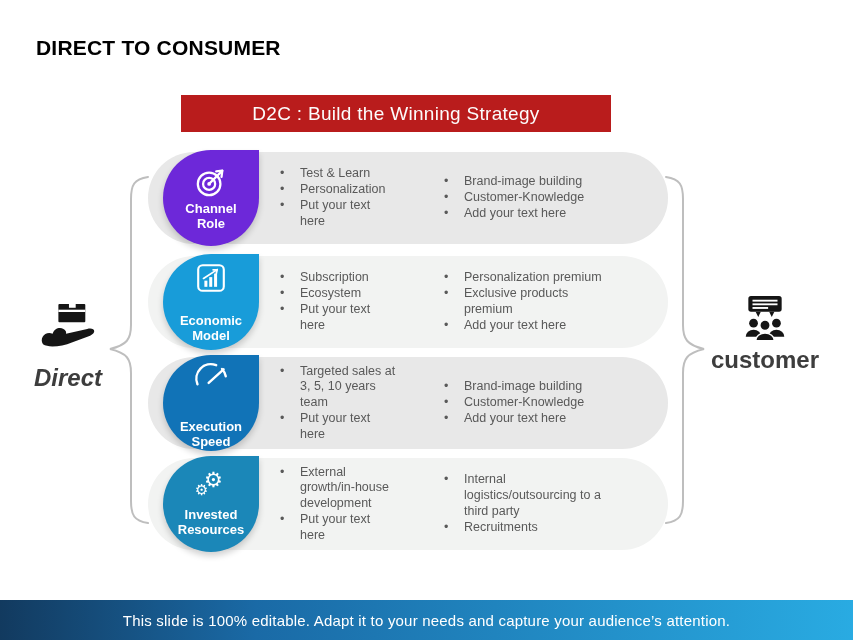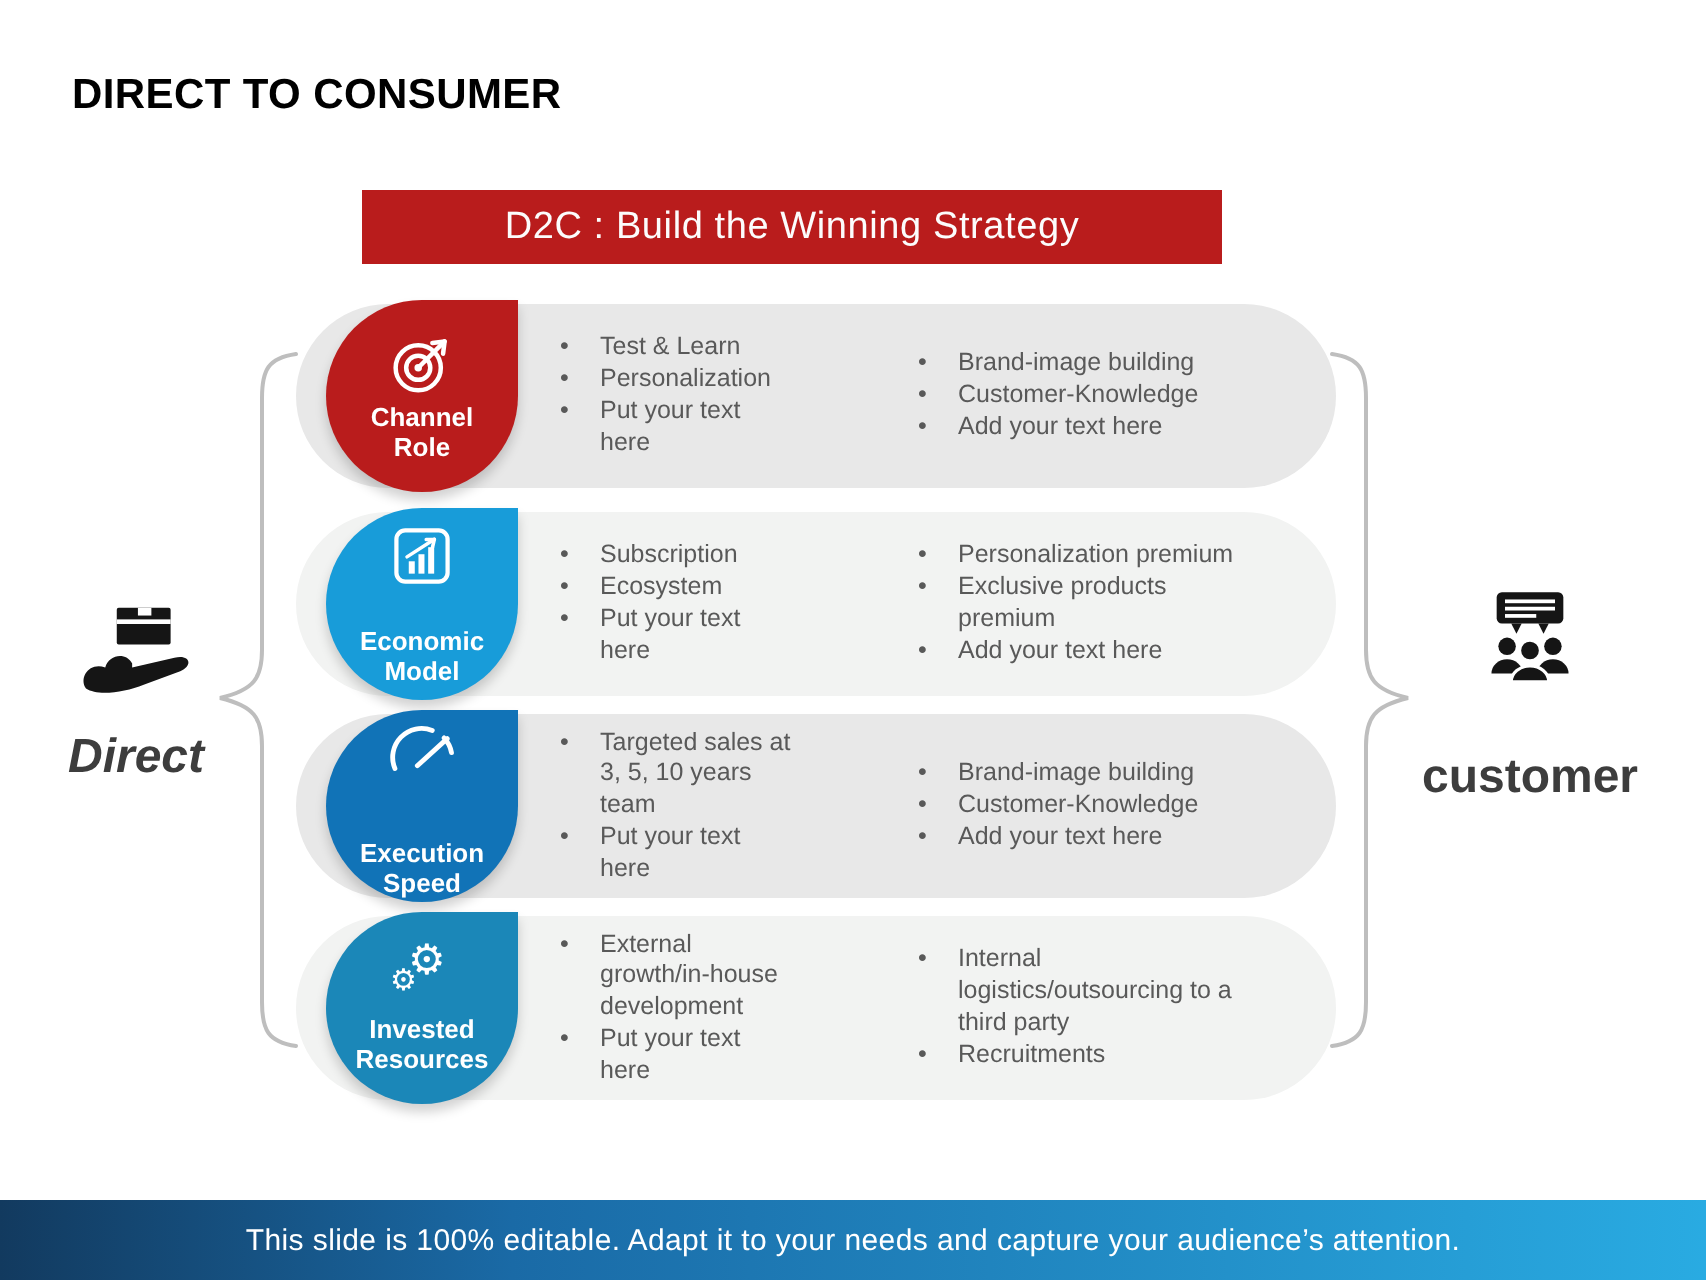--- a/index.html
+++ b/index.html
@@ -47,55 +47,55 @@
   .gear-big { position: absolute; left: 10px; top: -4px; font-size: 21px; }
   .gear-small { position: absolute; left: 1px; top: 9px; font-size: 15px; }
 
   ul.bullets {
     position: absolute; top: 0; bottom: 0;
     list-style: none;
     display: flex; flex-direction: column; justify-content: center;
     font-size: 12.5px; color: #595959; line-height: 15.8px;
   }
   ul.bullets.colL { left: 130px; width: 118px; }
-  ul.bullets.colR { left: 309px; width: 178px; }
+  ul.bullets.colR { left: 294px; width: 178px; }
   ul.bullets li { position: relative; padding-left: 22px; }
   ul.bullets li::before { content: "•"; position: absolute; left: 2px; color: #595959; }
 
   .brace { position: absolute; top: 175px; width: 44px; height: 350px; }
   .brace.left { left: 106px; }
   .brace.right { left: 664px; }
 
   .side-group { position: absolute; text-align: center; }
   .side-label { font-size: 24px; font-weight: 700; color: #3d3d3d; }
   #direct-group { left: 18px; top: 302px; width: 100px; font-style: italic; }
   #customer-group { left: 700px; top: 296px; width: 130px; }
   #direct-group .side-label { margin-top: 8px; }
-  #customer-group .side-label { margin-top: 28px; }
+  #customer-group .side-label { margin-top: 0; }
 
   .footer {
     position: absolute; left: 0; top: 600px; width: 853px; height: 40px;
     background: linear-gradient(90deg, #123a5f 0%, #1a6aa6 30%, #29abe2 100%);
     display: flex; align-items: center; justify-content: center;
   }
   .footer span { color: #ffffff; font-size: 15px; letter-spacing: 0.2px; }
 </style>
 </head>
 <body>
 
 <div class="slide">
 
   <div class="title">DIRECT TO CONSUMER</div>
 
   <div class="banner">
     <span>D2C : Build the Winning Strategy</span>
   </div>
 
   <div class="row r0">
-    <div class="blob" style="background: #b91c1c;">
+    <div class="blob" style="background: #6d28d9;">
       <span class="bicon">
         <svg width="32" height="32" viewBox="0 0 34 34" fill="none">
           <circle cx="15" cy="19" r="12" stroke="#fff" stroke-width="2.4"></circle>
           <circle cx="15" cy="19" r="6.4" stroke="#fff" stroke-width="2.4"></circle>
           <circle cx="15" cy="19" r="2" fill="#fff"></circle>
           <path d="M15 19 L29 5" stroke="#fff" stroke-width="2.4" stroke-linecap="round"></path>
           <path d="M29 5 l-6.5 0.8 M29 5 l-0.8 6.5" stroke="#fff" stroke-width="2.4" stroke-linecap="round"></path>
         </svg>
       </span>
       <div class="blabel">

